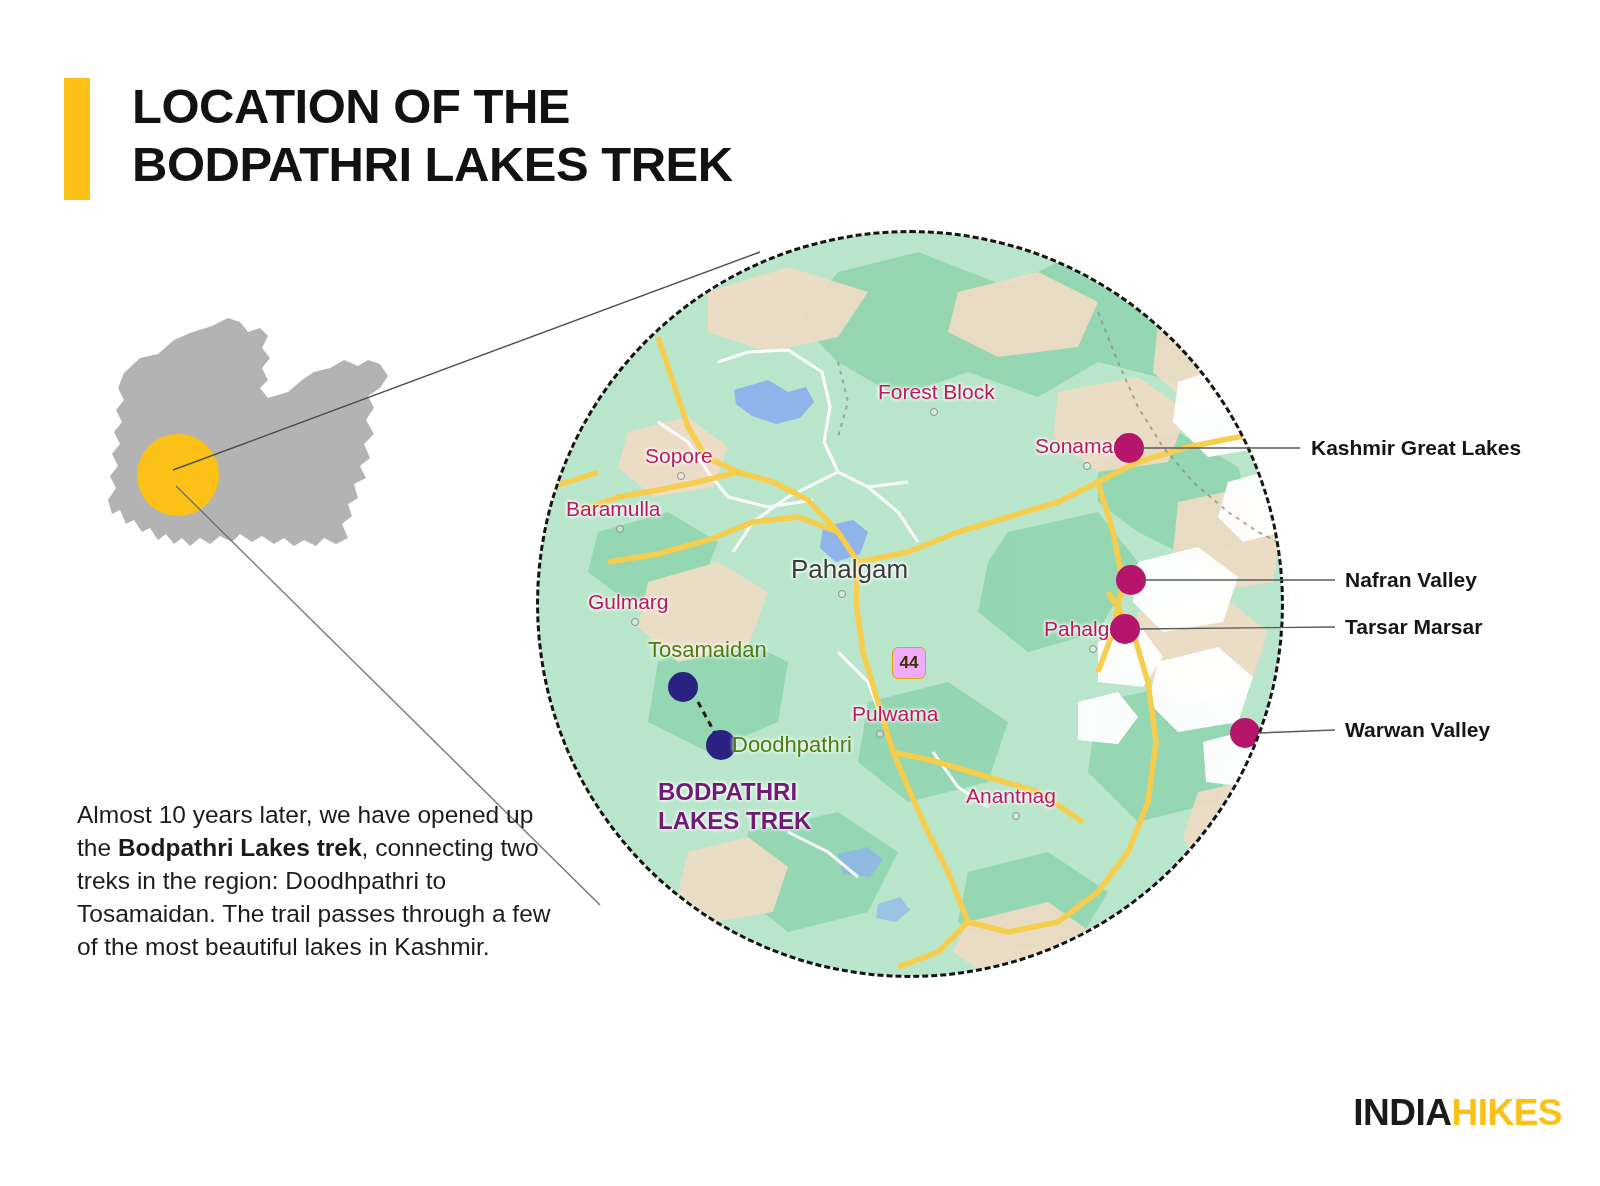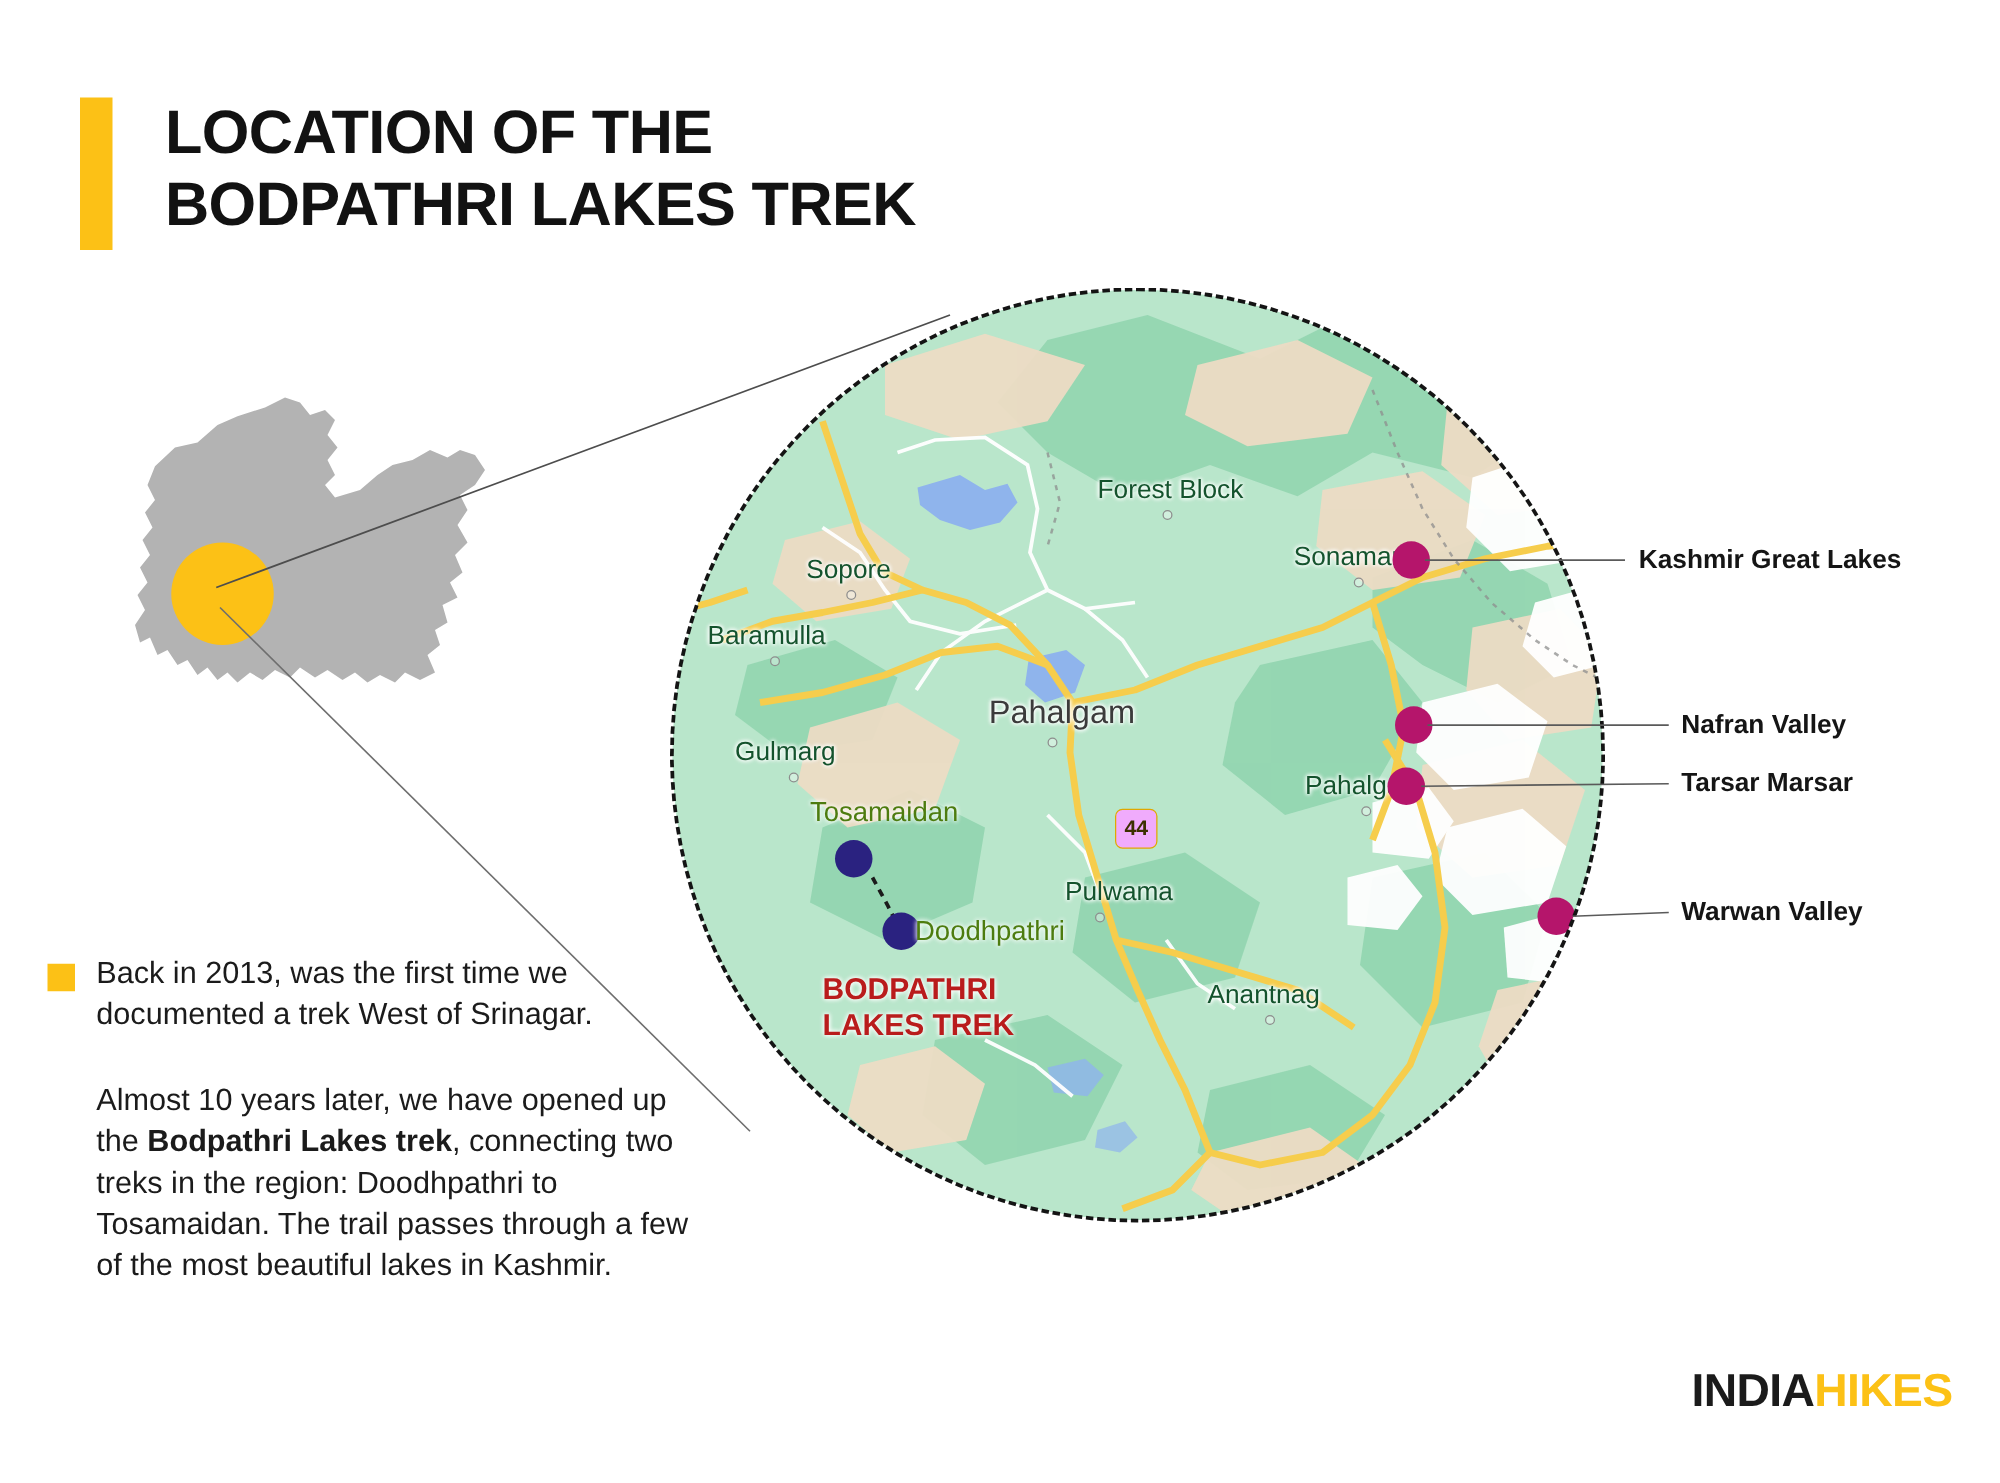--- a/index.html
+++ b/index.html
@@ -34,31 +34,31 @@
   .b{font-weight:bold;}
 
   
   #map-wrap{position:absolute;left:538px;top:232px;width:744px;height:744px;}
   #map-circle{position:absolute;inset:0;border-radius:50%;overflow:hidden;
     background:#b9e6cb;}
   #map-dash{position:absolute;inset:-2px;border-radius:50%;
     border:3.5px dashed #141414;box-sizing:border-box;}
   #map-svg{position:absolute;left:0;top:0;width:744px;height:744px;}
 
-  .mlabel{position:absolute;color:#14532d;font-size:19px;white-space:nowrap;
+  .mlabel{position:absolute;color:#be185d;font-size:19px;white-space:nowrap;
     text-shadow:0 0 4px #ffffff,0 0 4px #ffffff,0 0 3px #ffffff;}
   .mlabel.big{font-size:26px;color:#3b3b3b;}
   .mlabel.mid{font-size:21px;}
   .mdot{position:absolute;width:8px;height:8px;border:1.6px solid #8d8d8d;border-radius:50%;
     background:rgba(255,255,255,.35);box-sizing:border-box;}
 
   .trek-marker{position:absolute;width:30px;height:30px;border-radius:50%;background:#2a2280;}
   .trek-label{position:absolute;font-size:22px;color:#4d7c0f;white-space:nowrap;
     text-shadow:0 0 4px #fff,0 0 4px #fff;}
-  #trek-title{position:absolute;font-size:24px;font-weight:bold;color:#b91c1c;line-height:1.22;
+  #trek-title{position:absolute;font-size:24px;font-weight:bold;color:#701a75;line-height:1.22;
     white-space:pre-line;text-shadow:0 0 4px #fff,0 0 4px #fff;}
 
   .poi{position:absolute;width:30px;height:30px;border-radius:50%;background:#b5156b;}
 
   
   #shield{position:absolute;width:32px;height:30px;background:#f0abfc;border:1.5px solid #e0a800;
     border-radius:6px;color:#3c3000;font-size:17px;font-weight:bold;
     display:flex;align-items:center;justify-content:center;}
 
   
@@ -94,24 +94,20 @@
       <circle cx="116" cy="187" r="41" fill="#fcc116"></circle>
     </svg>
   </div>
 
   <svg id="leaders">
     <line x1="173" y1="470" x2="760" y2="252" stroke="#4d4d4d" stroke-width="1.4"></line>
     <line x1="176" y1="486" x2="600" y2="905" stroke="#6e6e6e" stroke-width="1.3"></line>
   </svg>
 
   <div id="copy">
-    <div class="para-row">
-      <div id="bullet-square"></div>
-      <div class="para">Back in 2013, was the first time we documented a trek West of Srinagar.</div>
-    </div>
     <div class="para" id="para2"><span>Almost 10 years later, we have opened up the </span><span class="b">Bodpathri Lakes trek</span><span>, connecting two treks in the region: Doodhpathri to Tosamaidan. The trail passes through a few of the most beautiful lakes in Kashmir.</span></div>
   </div>
 
   <div id="map-wrap">
     <div id="map-circle">
       <svg id="map-svg" viewBox="0 0 744 744">
         <defs>
           <clipPath id="cc">
               <circle cx="372" cy="372" r="372"></circle>
             </clipPath>

